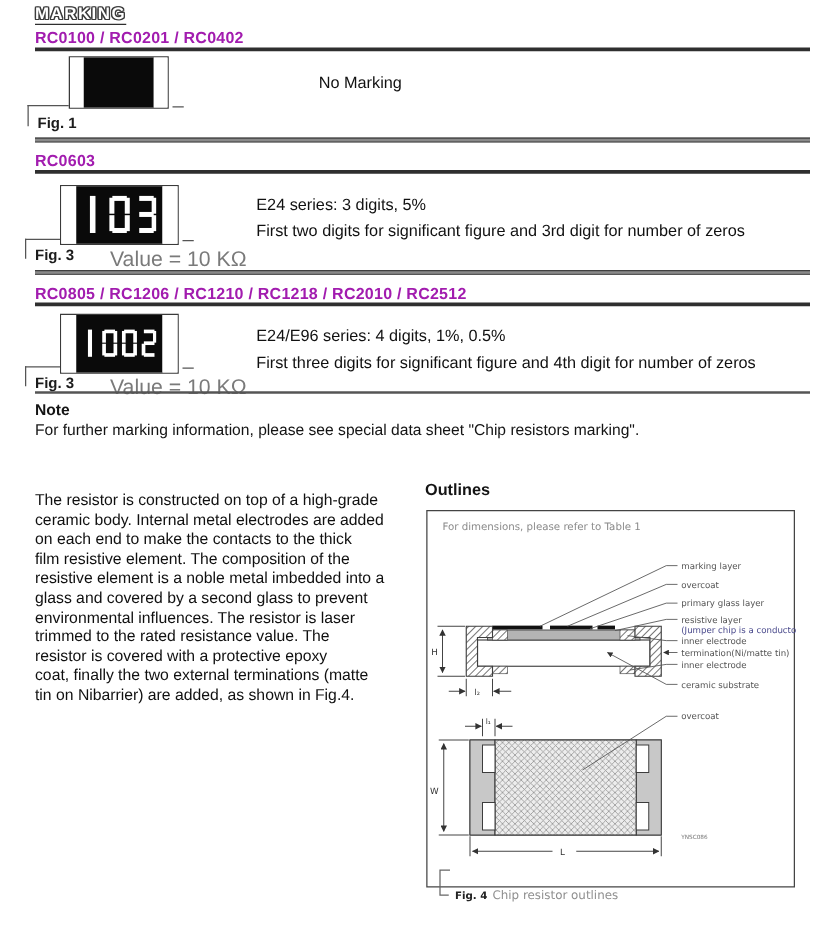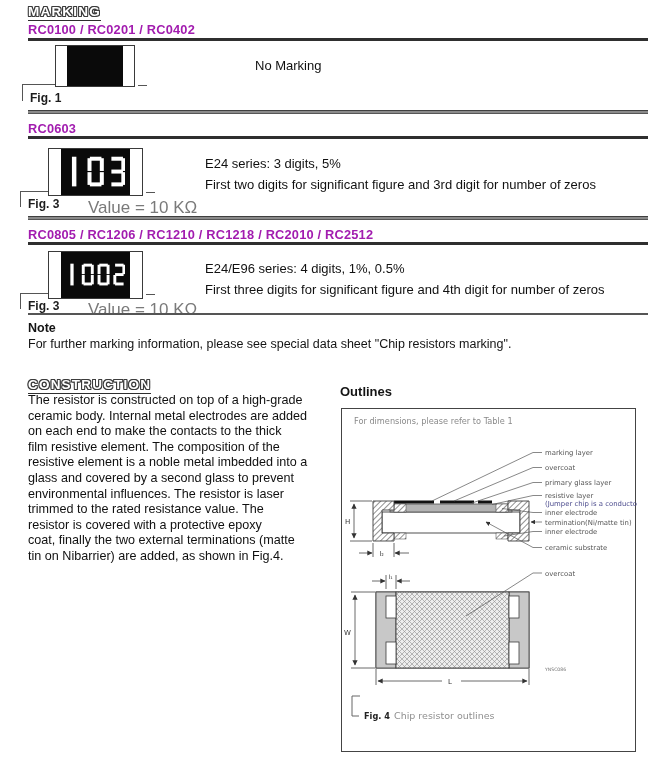--- a/index.html
+++ b/index.html
@@ -142,38 +142,35 @@
   <div class="abs figlab" style="left:28px;top:299px;">Fig. 3</div>
   <div class="abs valuelab" style="left:88px;top:300px;">Value = 10 KΩ</div>
   <div class="abs desc" style="left:205px;top:261px;">E24/E96 series: 4 digits, 1%, 0.5%</div>
   <div class="abs desc" style="left:205px;top:282px;">First three digits for significant figure and 4th digit for number of zeros</div>
 
   <div class="abs rule-thin" style="left:28px;top:313px;width:620px;"></div>
 
   <div class="abs note-label" style="left:28px;top:321px;">Note</div>
   <div class="abs note-text" style="left:28px;top:337px;width:600px;">For further marking information, please see special data sheet "Chip resistors marking".</div>
 
-  <div class="abs" style="left:28px;top:375px;">
-    <span class="outline-head">CONSTRUCTION</span>
-  </div>
   <div class="abs body-text" style="left:28px;top:393px;width:312px;">The resistor is constructed on top of a high-grade
 ceramic body. Internal metal electrodes are added
 on each end to make the contacts to the thick
 film resistive element. The composition of the
 resistive element is a noble metal imbedded into a
 glass and covered by a second glass to prevent
 environmental influences. The resistor is laser
 trimmed to the rated resistance value. The
 resistor is covered with a protective epoxy
 coat, finally the two external terminations (matte
 tin on Nibarrier) are added, as shown in Fig.4.</div>
 
   <div class="abs outlines-title" style="left:340px;top:384px;">Outlines</div>
 
-  <div class="abs obox" style="left:341px;top:408px;width:295px;height:344px;">
+  <div class="abs obox" style="left:341px;top:408px;width:295px;height:302px;">
     <svg width="295" height="344" viewBox="0 0 295 344">
       <defs>
         <pattern id="hatch" width="4" height="4" patternUnits="userSpaceOnUse" patternTransform="rotate(45)">
           <rect width="4" height="4" fill="#fff"></rect>
           <line x1="0" y1="0" x2="0" y2="4" stroke="#555" stroke-width="1.3"></line>
         </pattern>
         <pattern id="xhatch" width="5" height="5" patternUnits="userSpaceOnUse">
           <rect width="5" height="5" fill="#ededed"></rect>
           <path d="M0,0L5,5M5,0L0,5" stroke="#8f8f8f" stroke-width="0.6"></path>
         </pattern>

